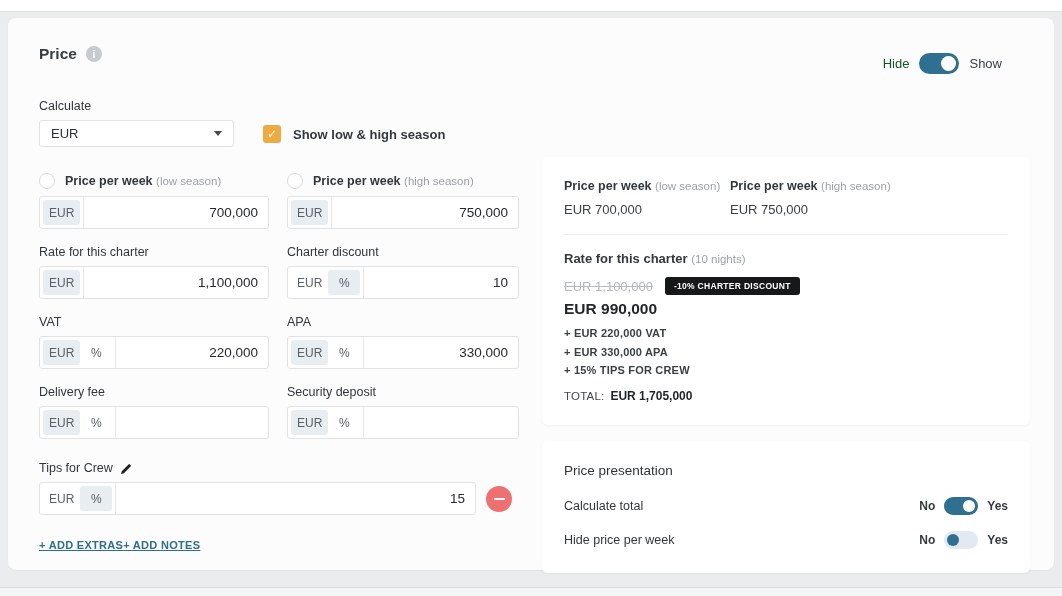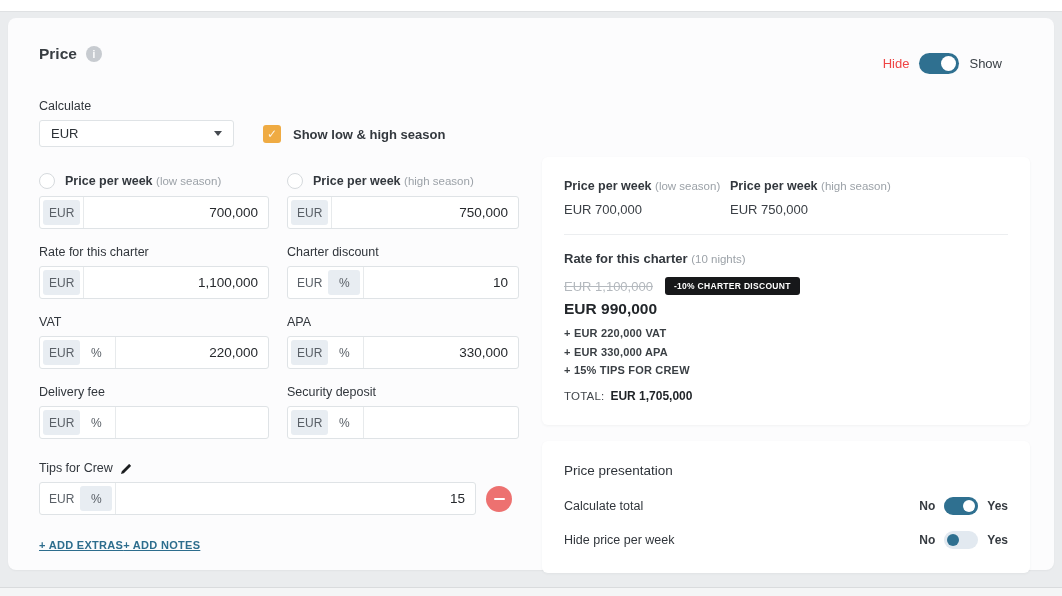--- a/index.html
+++ b/index.html
@@ -18,21 +18,21 @@
     box-shadow:0 1px 2px rgba(0,0,0,.04);
     display:flex; flex-direction:column;
   }
   
   .card-header { display:flex; justify-content:space-between; align-items:flex-start; margin-bottom:24px; }
   .title-wrap { display:flex; align-items:center; gap:9px; padding-left:7px; padding-top:4px; }
   .page-title { font-size:15.5px; font-weight:bold; color:#383d42; }
   .info-icon { width:16px; height:16px; border-radius:50%; background:#c7cbd0; color:#ffffff;
                font-size:10px; font-weight:bold; display:flex; align-items:center; justify-content:center; }
   .visibility { display:flex; align-items:center; gap:10px; padding-top:12px; padding-right:28px; }
-  .vis-label-hide { font-size:13px; color:#ef4444; }
+  .vis-label-hide { font-size:13px; color:#14532d; }
   .vis-label-show { font-size:13px; color:#3a4046; }
 
   
   .toggle { position:relative; border-radius:11px; cursor:pointer; flex:none; }
   .toggle .knob { position:absolute; top:3px; border-radius:50%; }
   .toggle.lg { width:40px; height:21px; }
   .toggle.lg .knob { width:15px; height:15px; }
   .toggle.sm { width:34px; height:18px; border-radius:9px; }
   .toggle.sm .knob { width:12px; height:12px; }
   .toggle.on  { background:#2f7090; }

